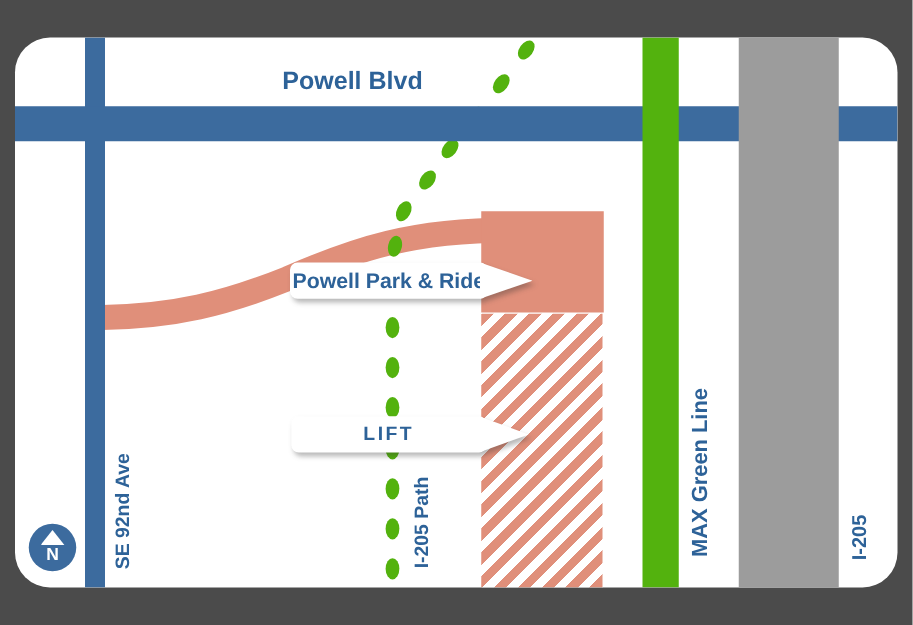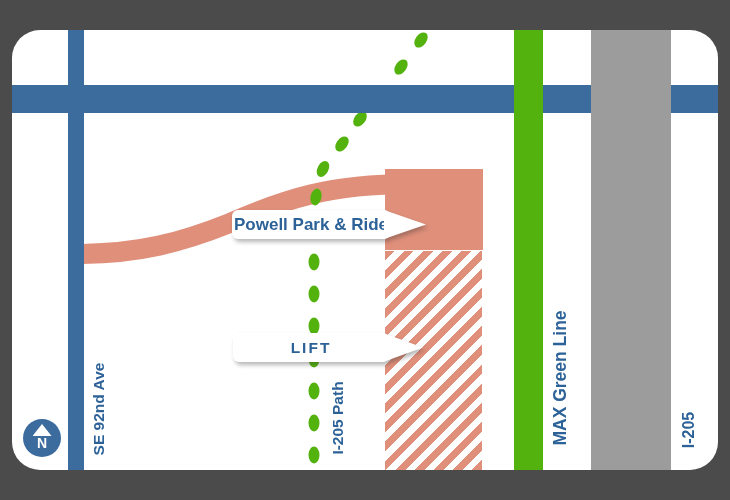--- a/index.html
+++ b/index.html
@@ -140,20 +140,21 @@
       <div class="dot" style="left: 302px; top: 425px; transform: translate(-50%, -50%) rotate(0deg);"></div>
     </div>
 
   <div class="road-v"></div>
   <div class="road-h"></div>
 
   <div class="max-line"></div>
 
   <div class="freeway"></div>
 
+  <div class="hlabel lbl-powell">Powell Blvd</div>
   <div class="vlabel lbl-92nd">SE 92nd Ave</div>
   <div class="vlabel lbl-path">I-205 Path</div>
   <div class="vlabel lbl-max">MAX Green Line</div>
   <div class="vlabel lbl-i205">I-205</div>
 
   <div class="callout callout-pr">
     <div class="callout-box">
       <span>Powell Park &amp; Ride</span>
     </div>
     <div class="callout-point"></div>

